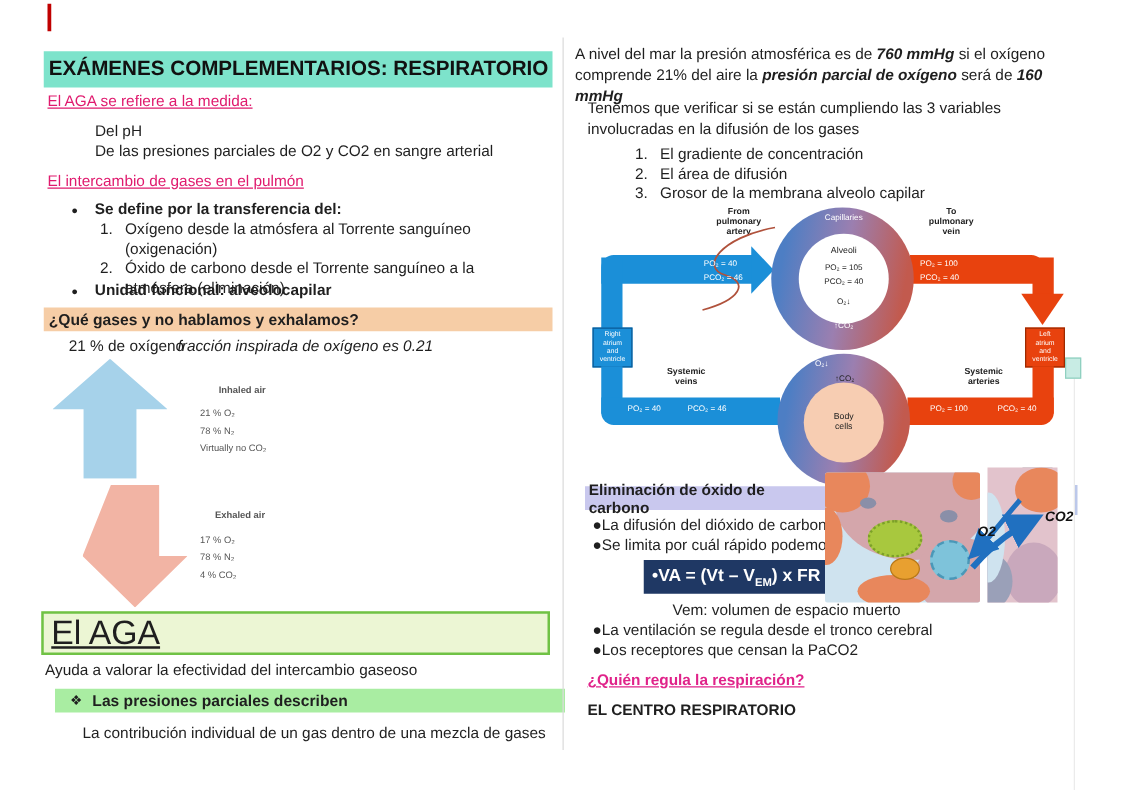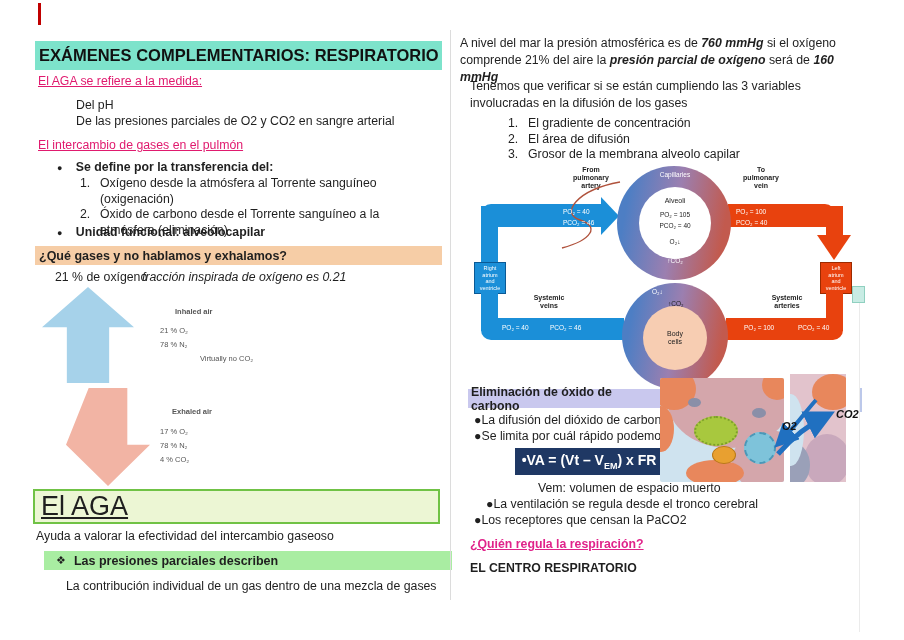--- a/index.html
+++ b/index.html
@@ -64,21 +64,21 @@
 
   <div class="abs txt" style="left:55px;top:270px;">21 % de oxígeno</div>
   <div class="abs txt" style="left:142px;top:270px;font-style:italic;">fracción inspirada de oxígeno es 0.21</div>
 
   <div class="abs" style="left:42px;top:287px;width:92px;height:96px;background:#a6d2ea;clip-path:polygon(50% 0,100% 42%,73% 42%,73% 100%,27% 100%,27% 42%,0 42%);"></div>
   <div class="abs" style="left:66px;top:388px;width:84px;height:98px;background:#f2b4a4;clip-path:polygon(27% 0,73% 0,73% 58%,100% 58%,50% 100%,0 58%);"></div>
 
   <div class="abs tiny b" style="left:175px;top:307px;">Inhaled air</div>
   <div class="abs tiny" style="left:160px;top:326px;">21 % O₂</div>
   <div class="abs tiny" style="left:160px;top:340px;">78 % N₂</div>
-  <div class="abs tiny" style="left:160px;top:354px;margin-left:40px;">Virtually no CO₂</div>
+  <div class="abs tiny" style="left:160px;top:354px;">Virtually no CO₂</div>
 
   <div class="abs tiny b" style="left:172px;top:407px;">Exhaled air</div>
   <div class="abs tiny" style="left:160px;top:427px;">17 % O₂</div>
   <div class="abs tiny" style="left:160px;top:441px;">78 % N₂</div>
   <div class="abs tiny" style="left:160px;top:455px;">4 % CO₂</div>
 
   <div class="abs" style="left:33px;top:489px;width:403px;height:31px;background:#ecf6d4;border:2px solid #70c245;">
     <span style="font-size:27px;line-height:30px;margin-left:6px;text-decoration:underline;">El AGA</span>
   </div>
 
@@ -189,21 +189,21 @@
     <span class="b" style="font-size:12.3px;">Eliminación de óxido de carbono</span>
   </div>
   <div class="abs txt" style="left:474px;top:413px;width:200px;white-space:nowrap;overflow:hidden;">●La difusión del dióxido de carbono d</div>
   <div class="abs txt" style="left:474px;top:429px;width:200px;white-space:nowrap;overflow:hidden;">●Se limita por cuál rápido podemos o</div>
 
   <div class="abs" style="left:515px;top:448px;width:148px;height:27px;background:#1f3864;display:flex;align-items:center;justify-content:center;">
     <span style="color:#fff;font-weight:bold;font-size:14px;"><span>•VA = (Vt – V</span><sub class="em">EM</sub><span>) x FR</span></span>
   </div>
 
   <div class="abs txt" style="left:538px;top:481px;">Vem: volumen de espacio muerto</div>
-  <div class="abs txt" style="left:474px;top:497px;margin-left:12px;">●La ventilación se regula desde el tronco cerebral</div>
+  <div class="abs txt" style="left:474px;top:497px;">●La ventilación se regula desde el tronco cerebral</div>
   <div class="abs txt" style="left:474px;top:513px;">●Los receptores que censan la PaCO2</div>
 
   <div class="abs txt" style="left:470px;top:537px;color:#e0238a;font-weight:bold;text-decoration:underline;">¿Quién regula la respiración?</div>
   <div class="abs txt b" style="left:470px;top:561px;">EL CENTRO RESPIRATORIO</div>
 
   <div class="abs" style="left:818px;top:374px;width:24px;height:4px;background:#a8a8b0;"></div>
   <div class="abs" style="left:660px;top:374px;width:200px;height:108px;">
     <div class="abs" style="left:0;top:4px;width:124px;height:104px;background:#cfe3ef;overflow:hidden;border-radius:2px;">
       <div class="abs" style="left:8px;top:-22px;width:122px;height:92px;border-radius:50%;background:#d4a6ab;"></div>
       <div class="abs" style="left:72px;top:52px;width:72px;height:62px;border-radius:50%;background:#d4a6ab;"></div>

